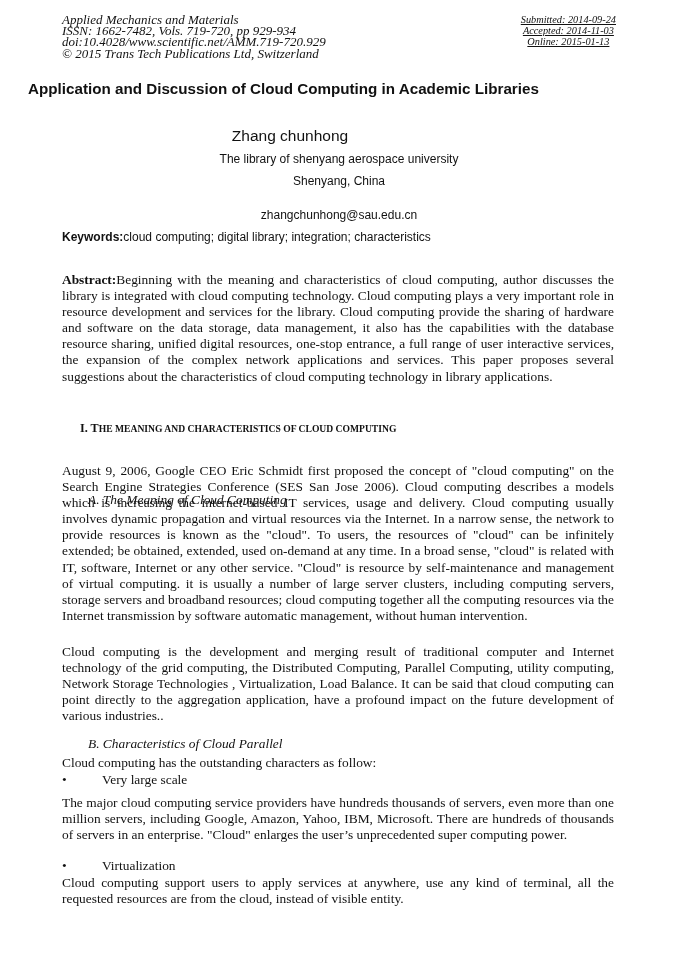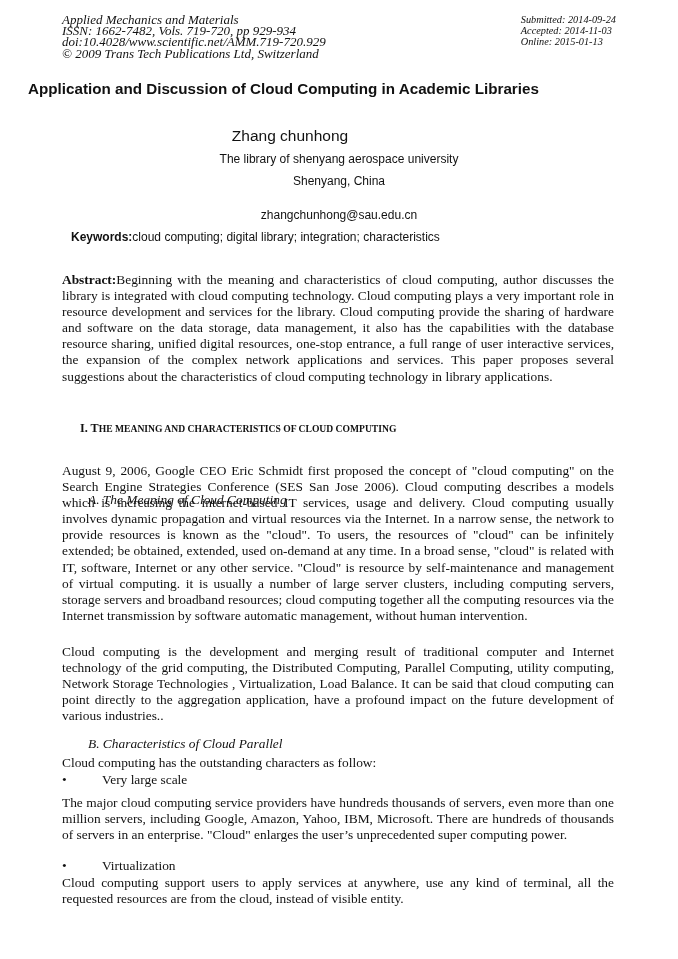--- a/index.html
+++ b/index.html
@@ -1,40 +1,40 @@
 <!DOCTYPE html>
 <html><head>
 <meta charset="utf-8">
 <style>
   html, body { margin:0; padding:0; background:#ffffff; }
   body { width:678px; height:959px; position:relative; overflow:hidden; color:#111; }
   .serif { font-family: "Liberation Serif", "DejaVu Serif", serif; }
   .sans { font-family: "Liberation Sans", "DejaVu Sans", sans-serif; }
   .hdr-left { position:absolute; left:62px; top:14px; font-size:13px; line-height:11.2px; font-style:italic; }
-  .hdr-right { position:absolute; right:62px; top:14px; font-size:10.3px; line-height:11.2px; font-style:italic; text-align:left; }
+  .hdr-right { position:absolute; right:62px; top:14px; font-size:10.3px; line-height:11.2px; font-style:italic; text-align:center;text-decoration:underline; }
   .title { position:absolute; left:14px; width:539px; top:80px; text-align:center; font-weight:bold; font-size:15.2px; }
   .author { position:absolute; left:0; width:580px; top:127px; text-align:center; font-size:15.5px; }
   .aff { position:absolute; left:0; width:678px; text-align:center; font-size:12px; }
   .keywords { position:absolute; left:62px; top:230px; font-size:12px; }
-  .keywords b { font-weight:bold;margin-left:9px; }
+  .keywords b { font-weight:bold; }
   .body { position:absolute; left:62px; width:552px; font-size:13.4px; line-height:16.1px; text-align:justify; }
   .section { position:absolute; left:80px; top:421px; font-size:12.2px; font-weight:bold; }
   .section .sc { font-size:9.6px; }
   .sub { position:absolute; left:88px; font-size:13.4px; font-style:italic; }
   .bullet { position:absolute; left:62px; font-size:13.4px; }
   .bullet .dot { display:inline-block; width:40px; }
 </style>
 </head>
 <body>
 
 <div class="hdr-left serif">
   <div>Applied Mechanics and Materials</div>
   <div>ISSN: 1662-7482, Vols. 719-720, pp 929-934</div>
   <div>doi:10.4028/www.scientific.net/AMM.719-720.929</div>
-  <div>© 2009 Trans Tech Publications Ltd, Switzerland</div>
+  <div>© 2015 Trans Tech Publications Ltd, Switzerland</div>
 </div>
 <div class="hdr-right serif">
   <div>Submitted: 2014-09-24</div>
   <div>Accepted: 2014-11-03</div>
   <div>Online: 2015-01-13</div>
 </div>
 
 <div class="title sans">Application and Discussion of Cloud Computing in Academic Libraries</div>
 <div class="author sans">Zhang chunhong</div>
 <div class="aff sans" style="top:152px;">The library of shenyang aerospace university</div>

